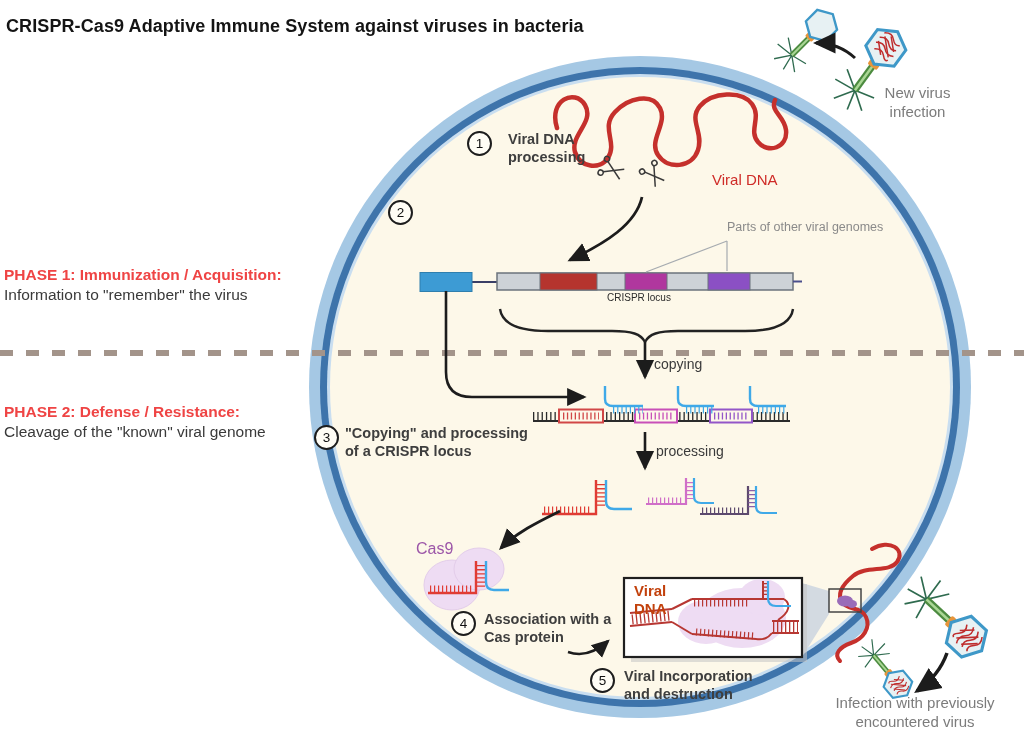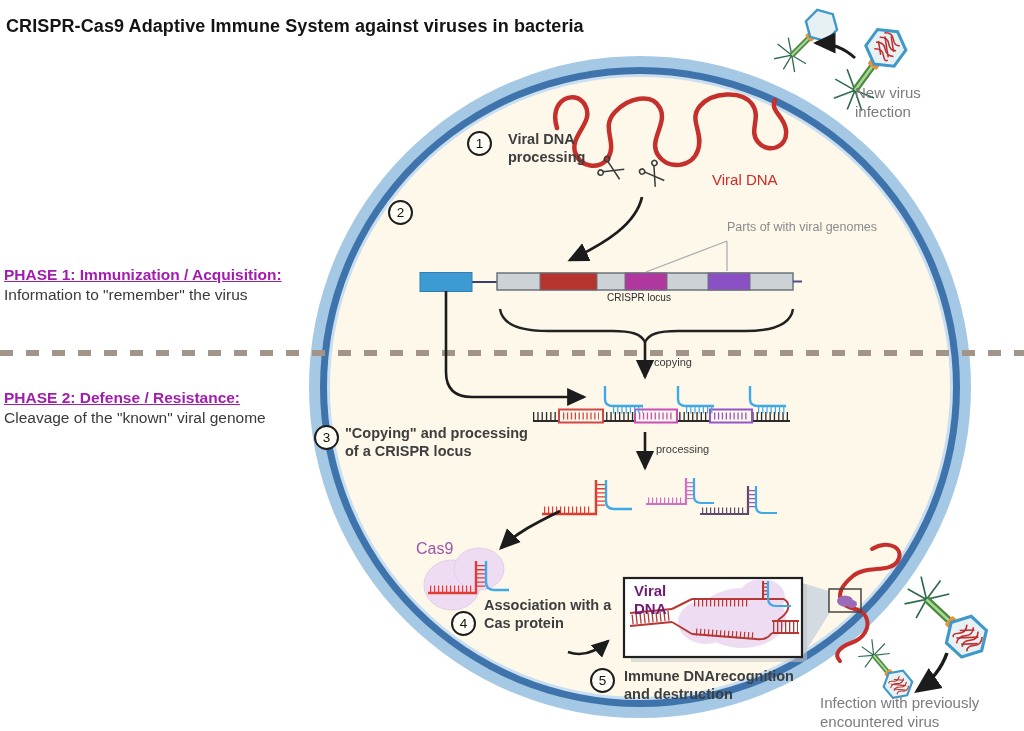--- a/index.html
+++ b/index.html
@@ -2,33 +2,33 @@
 <html><head>
 <meta charset="utf-8">
 <style>
   html,body{margin:0;padding:0;background:#fff;}
   .canvas{position:relative;width:1024px;height:731px;background:#ffffff;overflow:hidden;
           font-family:"Liberation Sans",sans-serif;color:#222;}
   .abs{position:absolute;}
   .pre{white-space:pre-line;}
   .title{left:6px;top:16px;font-size:18px;font-weight:700;color:#141414;letter-spacing:0.1px;}
   .phase{line-height:1.28;font-size:15.5px;}
-  .phase .h{font-weight:700;color:#a21caf;text-decoration:underline;}
+  .phase .h{font-weight:700;color:#ef4444;}
   .phase .s{color:#3a3a3a;}
   .phase1{left:4px;top:265px;}
-  .phase2{left:4px;top:388px;}
+  .phase2{left:4px;top:402px;}
   .step-circle{width:25px;height:25px;border:2px solid #1d1d1d;border-radius:50%;
                background:#fffdf5;box-sizing:border-box;text-align:center;
                font-size:13.5px;line-height:21px;color:#111;}
   .step-label{font-size:14.5px;font-weight:700;color:#3e3e3e;line-height:1.25;}
-  .cap-gray{font-size:15px;color:#7c7c7c;line-height:1.25;text-align:left;}
+  .cap-gray{font-size:15px;color:#7c7c7c;line-height:1.25;text-align:center;}
   .small-gray{font-size:12.5px;color:#8a8a8a;}
-  .flow-label{font-size:11px;color:#3a3a3a;text-align:center;}
+  .flow-label{font-size:14px;color:#3a3a3a;text-align:center;}
   .red-label{font-size:15px;font-weight:500;color:#cf2b27;}
-  .box-red{font-size:15px;font-weight:600;color:#701a75;line-height:1.2;}
+  .box-red{font-size:15px;font-weight:600;color:#c2410c;line-height:1.2;}
   .cas9-label{font-size:16px;font-weight:400;color:#9c56a8;}
   .locus-label{font-size:10px;color:#2b2b2b;}
 </style>
 </head>
 <body>
 
 <div class="canvas">
 
 <svg class="abs" style="left:0;top:0" width="1024" height="731" viewBox="0 0 1024 731">
   <defs>
@@ -245,30 +245,30 @@
 <div class="abs step-label pre" style="left:508px;top:130px">Viral DNA
 processing</div>
 
 <div class="abs step-circle" style="left:388px;top:200px">2</div>
 
 <div class="abs step-circle" style="left:314px;top:425px">3</div>
 <div class="abs step-label pre" style="left:345px;top:424px">"Copying"  and  processing
 of a CRISPR locus</div>
 
 <div class="abs step-circle" style="left:451px;top:611px">4</div>
-<div class="abs step-label pre" style="left:484px;top:596px">Association with a
+<div class="abs step-label pre" style="left:484px;top:610px">Association with a
 Cas protein</div>
 
 <div class="abs step-circle" style="left:590px;top:668px">5</div>
-<div class="abs step-label pre" style="left:624px;top:667px">Immune DNArecognition
+<div class="abs step-label pre" style="left:624px;top:667px">Viral Incorporation
 and destruction</div>
 
 <div class="abs red-label" style="left:712px;top:171px">Viral DNA</div>
 <div class="abs locus-label" style="left:607px;top:292px">CRISPR locus</div>
-<div class="abs small-gray" style="left:727px;top:220px">Parts of with viral genomes</div>
+<div class="abs small-gray" style="left:727px;top:220px">Parts of other viral genomes</div>
 <div class="abs flow-label" style="left:654px;top:356px">copying</div>
 <div class="abs flow-label" style="left:656px;top:443px">processing</div>
 <div class="abs cas9-label" style="left:416px;top:540px">Cas9</div>
 <div class="abs box-red pre" style="left:634px;top:582px">Viral
 DNA</div>
 <div class="abs cap-gray pre" style="left:855px;top:84px;width:125px">New virus
 infection</div>
 <div class="abs cap-gray pre" style="left:820px;top:694px;width:190px">Infection with previously
 encountered virus</div>
 

